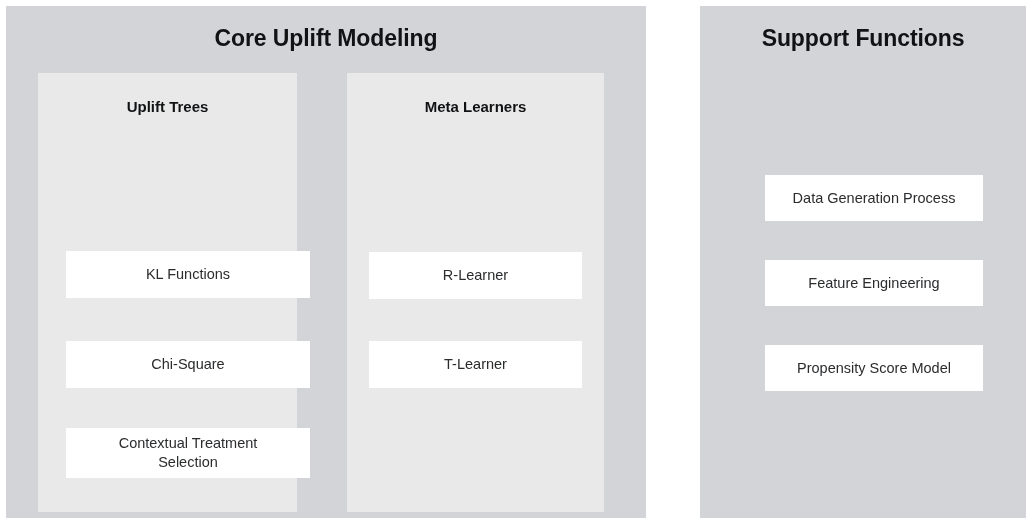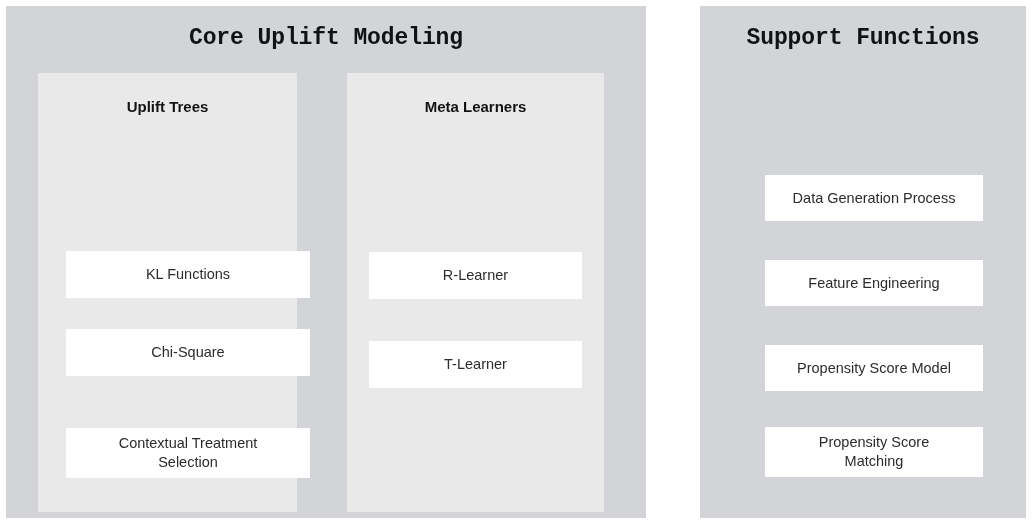--- a/index.html
+++ b/index.html
@@ -46,21 +46,20 @@
     position: absolute;
     left: 0;
     right: 0;
     top: 18px;
     text-align: center;
     font-size: 23px;
     font-weight: bold;
     color: #111213;
     letter-spacing: -0.1px;
     line-height: 28px;
-    font-family: Liberation Mono, monospace;
   }
 
   
   .subpanel {
     position: absolute;
     background: #e9e9ea;
     box-sizing: border-box;
   }
   #subpanel-uplift-trees {
     left: 32px;
@@ -103,21 +102,21 @@
   }
 
   
   #subpanel-uplift-trees .card {
     left: 28px;
     width: 244px;
     height: 47px;
   }
   #subpanel-uplift-trees .card:nth-of-type(1) { top: 88px; }
   #subpanel-uplift-trees .card:nth-of-type(2) { top: 178px; }
-  #subpanel-uplift-trees .card:nth-of-type(3) { top: 256px; }
+  #subpanel-uplift-trees .card:nth-of-type(3) { top: 268px; }
   #subpanel-uplift-trees .card:nth-of-type(4) { top: 355px; height: 50px; }
 
   
   #subpanel-meta-learners .card {
     left: 22px;
     width: 213px;
     height: 47px;
   }
   #subpanel-meta-learners .card:nth-of-type(1) { top: 88px; }
   #subpanel-meta-learners .card:nth-of-type(2) { top: 179px; }
@@ -185,19 +184,15 @@
 
     <div class="card">
       <span class="card-label">Data Generation Process</span>
     </div>
     <div class="card">
       <span class="card-label">Feature Engineering</span>
     </div>
     <div class="card">
       <span class="card-label">Propensity Score Model</span>
     </div>
-    <div class="card">
-      <span class="card-label">Propensity Score
-Matching</span>
-    </div>
   </div>
 
 </div>
 
 </body></html>

